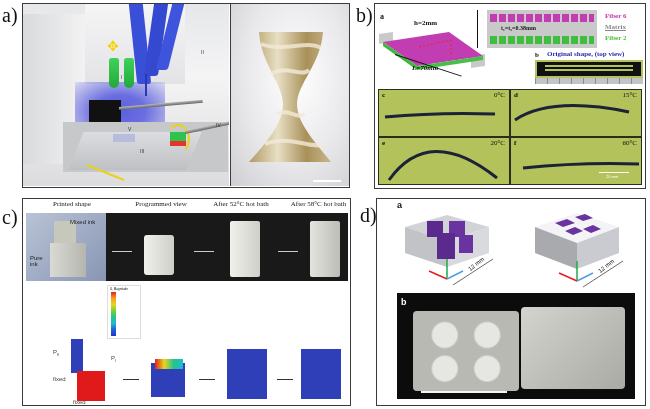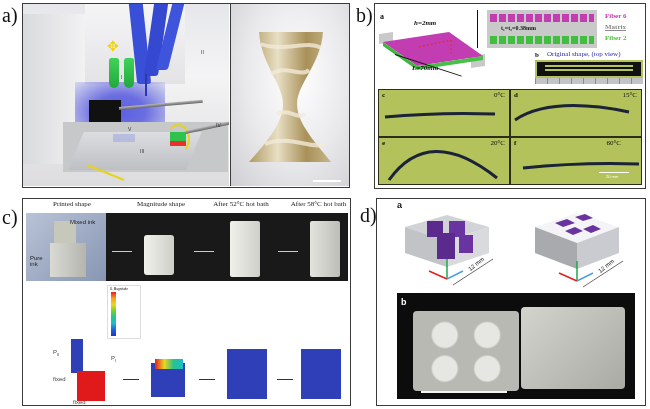--- a/index.html
+++ b/index.html
@@ -86,36 +86,36 @@
   <div class="abs serif-b" style="left:5px;top:8px;font-size:8px;">a</div>
   <svg class="abs" style="left:4px;top:18px;" width="110" height="60" viewBox="0 0 110 60">
     <polygon points="0,12 14,10 14,20 0,22" fill="#c9c9c9"></polygon>
     <polygon points="92,34 106,32 106,44 92,46" fill="#c9c9c9"></polygon>
     <polygon points="4,20 70,10 104,34 38,44" fill="#c23cb2"></polygon>
     <polygon points="4,20 38,44 38,48 4,24" fill="#3cb83c"></polygon>
     <polygon points="38,44 104,34 104,38 38,48" fill="#46c046"></polygon>
     <line x1="40" y1="25" x2="72" y2="18" stroke="#e02b2b" stroke-dasharray="2,2" stroke-width="1"></line>
     <line x1="72" y1="18" x2="72" y2="34" stroke="#e02b2b" stroke-dasharray="2,2" stroke-width="1"></line>
   </svg>
-  <div class="abs serif-b" style="left:39px;top:15px;font-size:7px;font-style:italic;">h=2mm</div>
+  <div class="abs serif-b" style="left:39px;top:15px;font-size:7px;">h=2mm</div>
   <div class="abs serif-b" style="left:37px;top:60px;font-size:7px;font-style:italic;">L=70mm</div>
   <div class="abs" style="left:20px;top:50px;width:70px;height:1px;background:#111;transform:rotate(18deg);transform-origin:left;"></div>
   <div class="abs" style="left:102px;top:6px;width:1px;height:38px;background:#111;"></div>
 
   <div class="abs" style="left:112px;top:6px;width:110px;height:38px;background:#c9c9c9;">
     <div class="abs" style="left:3px;top:4px;width:104px;height:8px;background:repeating-linear-gradient(90deg,#c23cb2 0 7px,#c9c9c9 7px 9px);"></div>
     <div class="abs" style="left:3px;top:26px;width:104px;height:8px;background:repeating-linear-gradient(90deg,#3fbe3f 0 7px,#c9c9c9 7px 9px);"></div>
     <div class="abs serif-b" style="left:14px;top:15px;font-size:6px;">t₁=t₂=0.38mm</div>
   </div>
   <div class="abs serif-b" style="left:230px;top:8px;font-size:7px;color:#c03cb0;">Fiber 6</div>
   <div class="abs serif-b" style="left:230px;top:19px;font-size:7px;color:#8a8a8a;text-decoration:underline;">Matrix</div>
   <div class="abs serif-b" style="left:230px;top:30px;font-size:7px;color:#4fbf3a;">Fiber 2</div>
 
   <div class="abs serif-b" style="left:160px;top:47px;font-size:7px;">b</div>
-  <div class="abs" style="left:172px;top:46px;font-size:7px;color:#2a2ab0;">Original  shape, (top view)</div>
+  <div class="abs" style="left:172px;top:46px;font-size:7px;color:#2a2ab0;font-weight:bold;">Original  shape, (top view)</div>
   <div class="abs bfig-green" style="left:160px;top:56px;width:108px;height:18px;">
     <div class="abs" style="left:2px;top:2px;width:104px;height:14px;background:#111;"></div>
     <div class="abs" style="left:10px;top:5px;width:88px;height:6px;background:#0d0d0d;border-top:2px solid #b3c25a;border-bottom:2px solid #b3c25a;"></div>
   </div>
   <div class="abs" style="left:160px;top:74px;width:108px;height:6px;background:repeating-linear-gradient(90deg,#8a8a92 0 1px,#c3c4c8 1px 12px);"></div>
 
   <div class="abs" style="left:3px;top:85px;width:264px;height:96px;background:#2b2e1a;">
     <div class="abs bfig-green" style="left:1px;top:1px;width:130px;height:46px;">
       <div class="abs serif-b" style="left:3px;top:1px;font-size:7px;">c</div>
       <div class="abs" style="right:4px;top:1px;font-size:7px;">0°C</div>
@@ -132,34 +132,34 @@
     </div>
     <div class="abs bfig-green" style="left:1px;top:49px;width:130px;height:46px;">
       <div class="abs serif-b" style="left:3px;top:1px;font-size:7px;">e</div>
       <div class="abs" style="right:4px;top:1px;font-size:7px;">20°C</div>
       <svg class="abs" style="left:0;top:0;" width="130" height="46">
           <path d="M10 42 Q50 -14 118 40" stroke="#1c2238" stroke-width="3" fill="none"></path>
         </svg>
     </div>
     <div class="abs bfig-green" style="left:133px;top:49px;width:130px;height:46px;">
       <div class="abs serif-b" style="left:3px;top:1px;font-size:7px;">f</div>
-      <div class="abs" style="right:20px;top:1px;font-size:7px;">60°C</div>
+      <div class="abs" style="right:4px;top:1px;font-size:7px;">60°C</div>
       <svg class="abs" style="left:0;top:0;" width="130" height="46">
           <path d="M12 30 Q70 24 128 26" stroke="#1c2238" stroke-width="3" fill="none"></path>
         </svg>
       <div class="abs" style="left:88px;top:34px;width:30px;height:1px;background:#fff;"></div>
       <div class="abs sans" style="left:95px;top:36px;font-size:4px;color:#fff;">20 mm</div>
     </div>
   </div>
 </div>
 
 <div class="panel-label" style="left:2px;top:206px;">c)</div>
 <div class="frame" style="left:22px;top:198px;width:329px;height:208px;">
   <div class="c-cap" style="left:14px;width:70px;">Printed shape</div>
-  <div class="c-cap" style="left:98px;width:80px;">Magnitude shape</div>
+  <div class="c-cap" style="left:98px;width:80px;">Programmed view</div>
   <div class="c-cap" style="left:178px;width:80px;">After 52°C hot bath</div>
   <div class="c-cap" style="left:258px;width:75px;">After 58°C hot bath</div>
 
   <div class="abs" style="left:3px;top:14px;width:322px;height:68px;background:#191919;">
     <div class="abs" style="left:0;top:0;width:80px;height:68px;background:linear-gradient(135deg,#b9c3d6,#8896b4);">
       <div class="abs" style="left:28px;top:8px;width:22px;height:24px;background:#c6c8bc;"></div>
       <div class="abs" style="left:24px;top:30px;width:36px;height:34px;background:linear-gradient(90deg,#dadad4,#b4b6ae);"></div>
       <div class="abs sans" style="left:44px;top:6px;font-size:6px;color:#222;">Mixed ink</div>
       <div class="abs sans" style="left:4px;top:42px;font-size:6px;color:#222;width:16px;line-height:6px;">Pure ink</div>
     </div>

